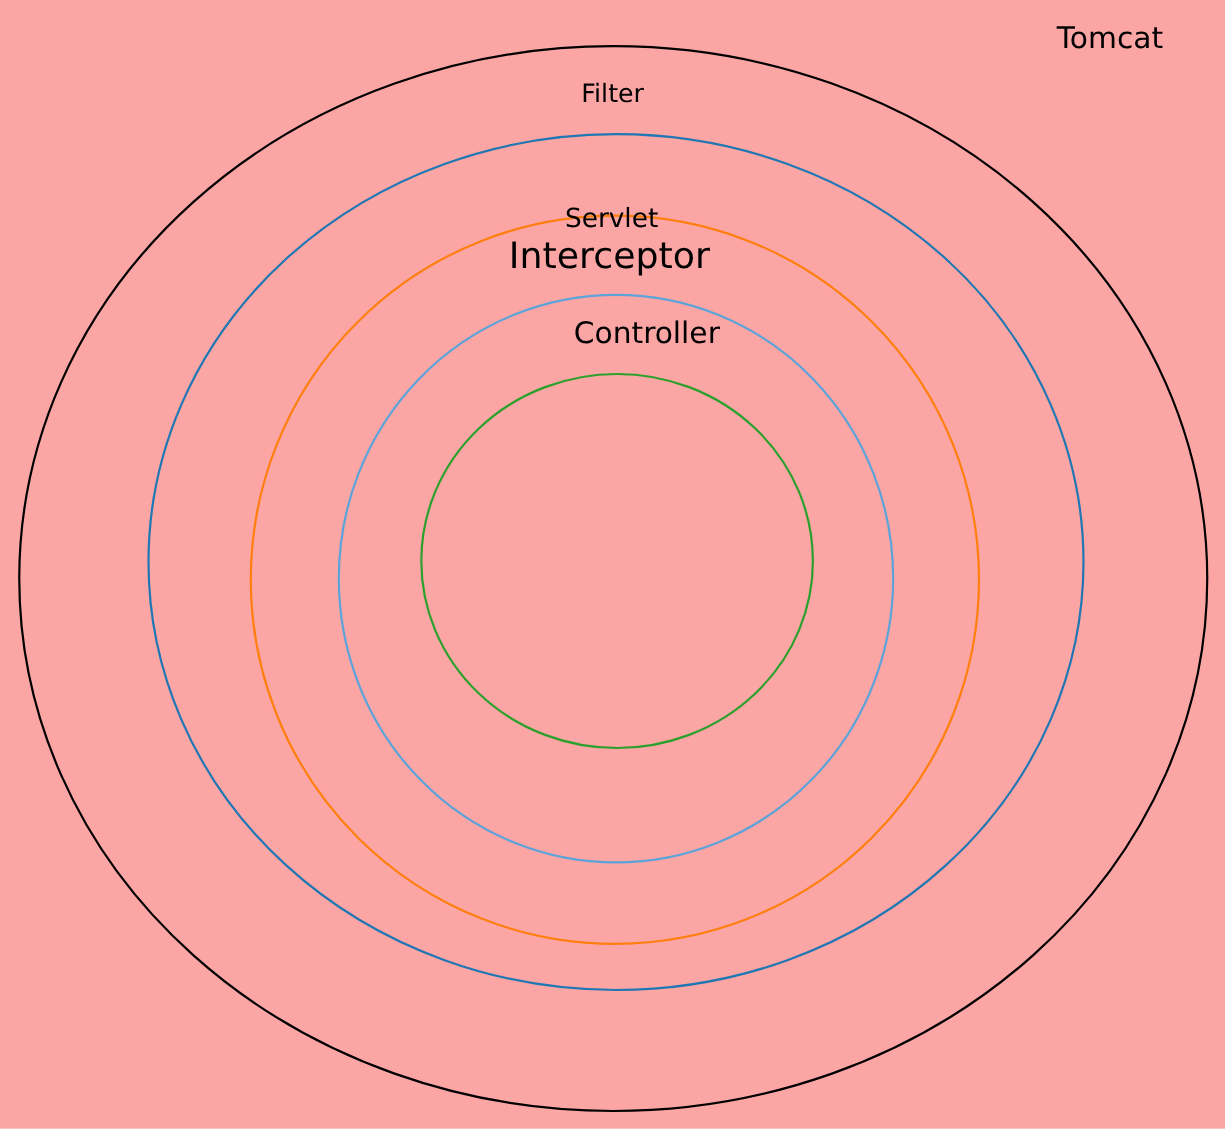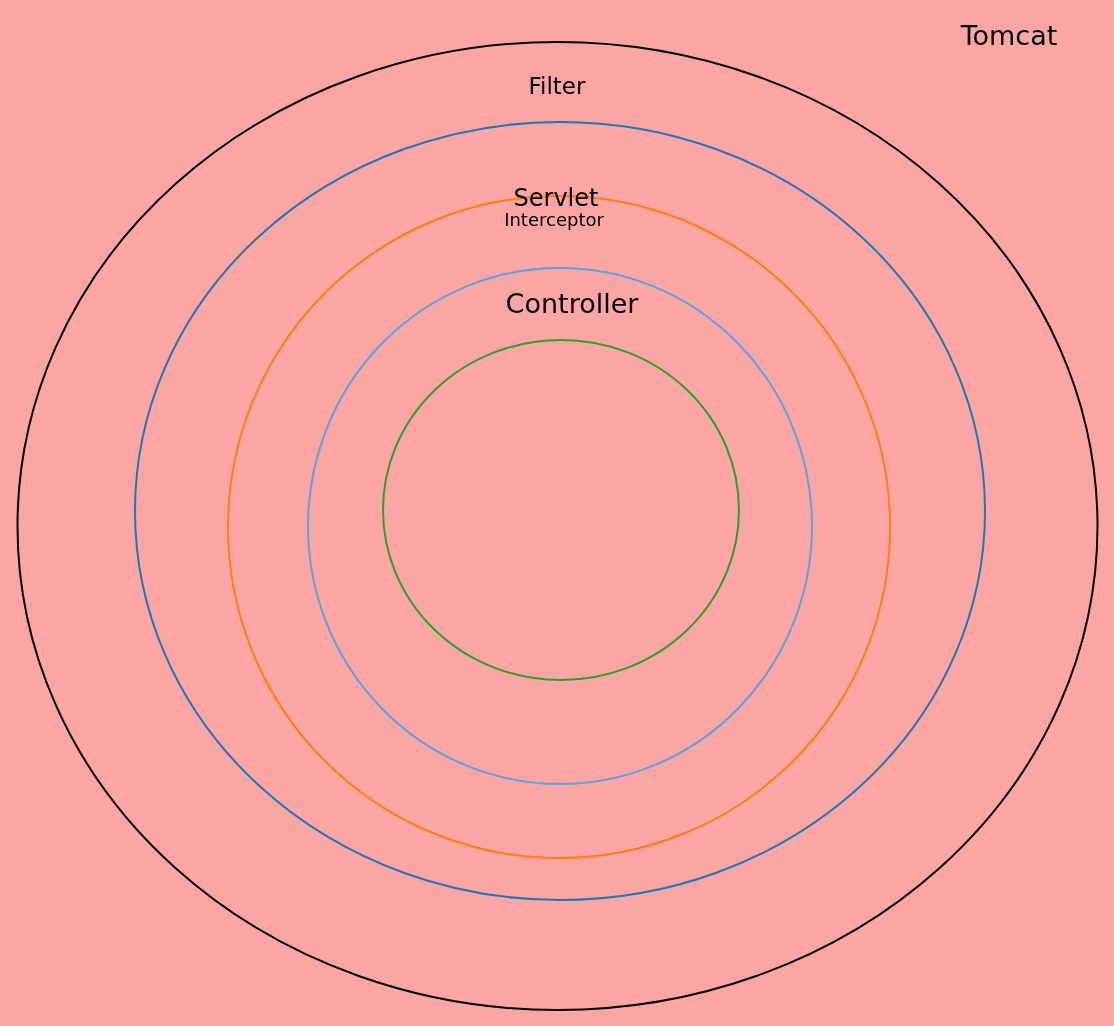--- a/index.html
+++ b/index.html
@@ -50,16 +50,16 @@
     <ellipse class="layer-ring" cx="557.5" cy="526" rx="540" ry="484" stroke="#000000" stroke-width="2" fill="none"></ellipse>
     <ellipse class="layer-ring" cx="560" cy="511" rx="425" ry="389" stroke="#1f77b4" stroke-width="2" fill="none"></ellipse>
     <ellipse class="layer-ring" cx="559" cy="527" rx="331" ry="331" stroke="#ff7f0e" stroke-width="2" fill="none"></ellipse>
     <ellipse class="layer-ring" cx="560" cy="526" rx="252" ry="258" stroke="#5ba3d9" stroke-width="2" fill="none"></ellipse>
     <ellipse class="layer-ring" cx="561" cy="510" rx="178" ry="170" stroke="#2ca02c" stroke-width="2" fill="none"></ellipse>
   </svg>
 
   <div class="ring-label" style="left: 1009px; top: 35px; font-size: 27px; color: rgb(0, 0, 0);">Tomcat</div>
   <div class="ring-label" style="left: 557px; top: 86px; font-size: 23px; color: rgb(0, 0, 0);">Filter</div>
   <div class="ring-label" style="left: 556px; top: 162px; font-size: 24px; color: rgb(0, 0, 0); margin-top: 36px;">Servlet</div>
-  <div class="ring-label" style="left: 554px; top: 220px; font-size: 18px; color: rgb(0, 0, 0);">Interceptor</div>
-  <div class="ring-label" style="left: 572px; top: 303px; font-size: 27px; color: rgb(0, 0, 0);">Controller</div>
+  <div class="ring-label" style="left: 554px; top: 232px; font-size: 33px; color: rgb(0, 0, 0);">Interceptor</div>
+  <div class="ring-label" style="left: 588px; top: 303px; font-size: 27px; color: rgb(0, 0, 0);">Controller</div>
 
 </div>
 
 </body></html>

